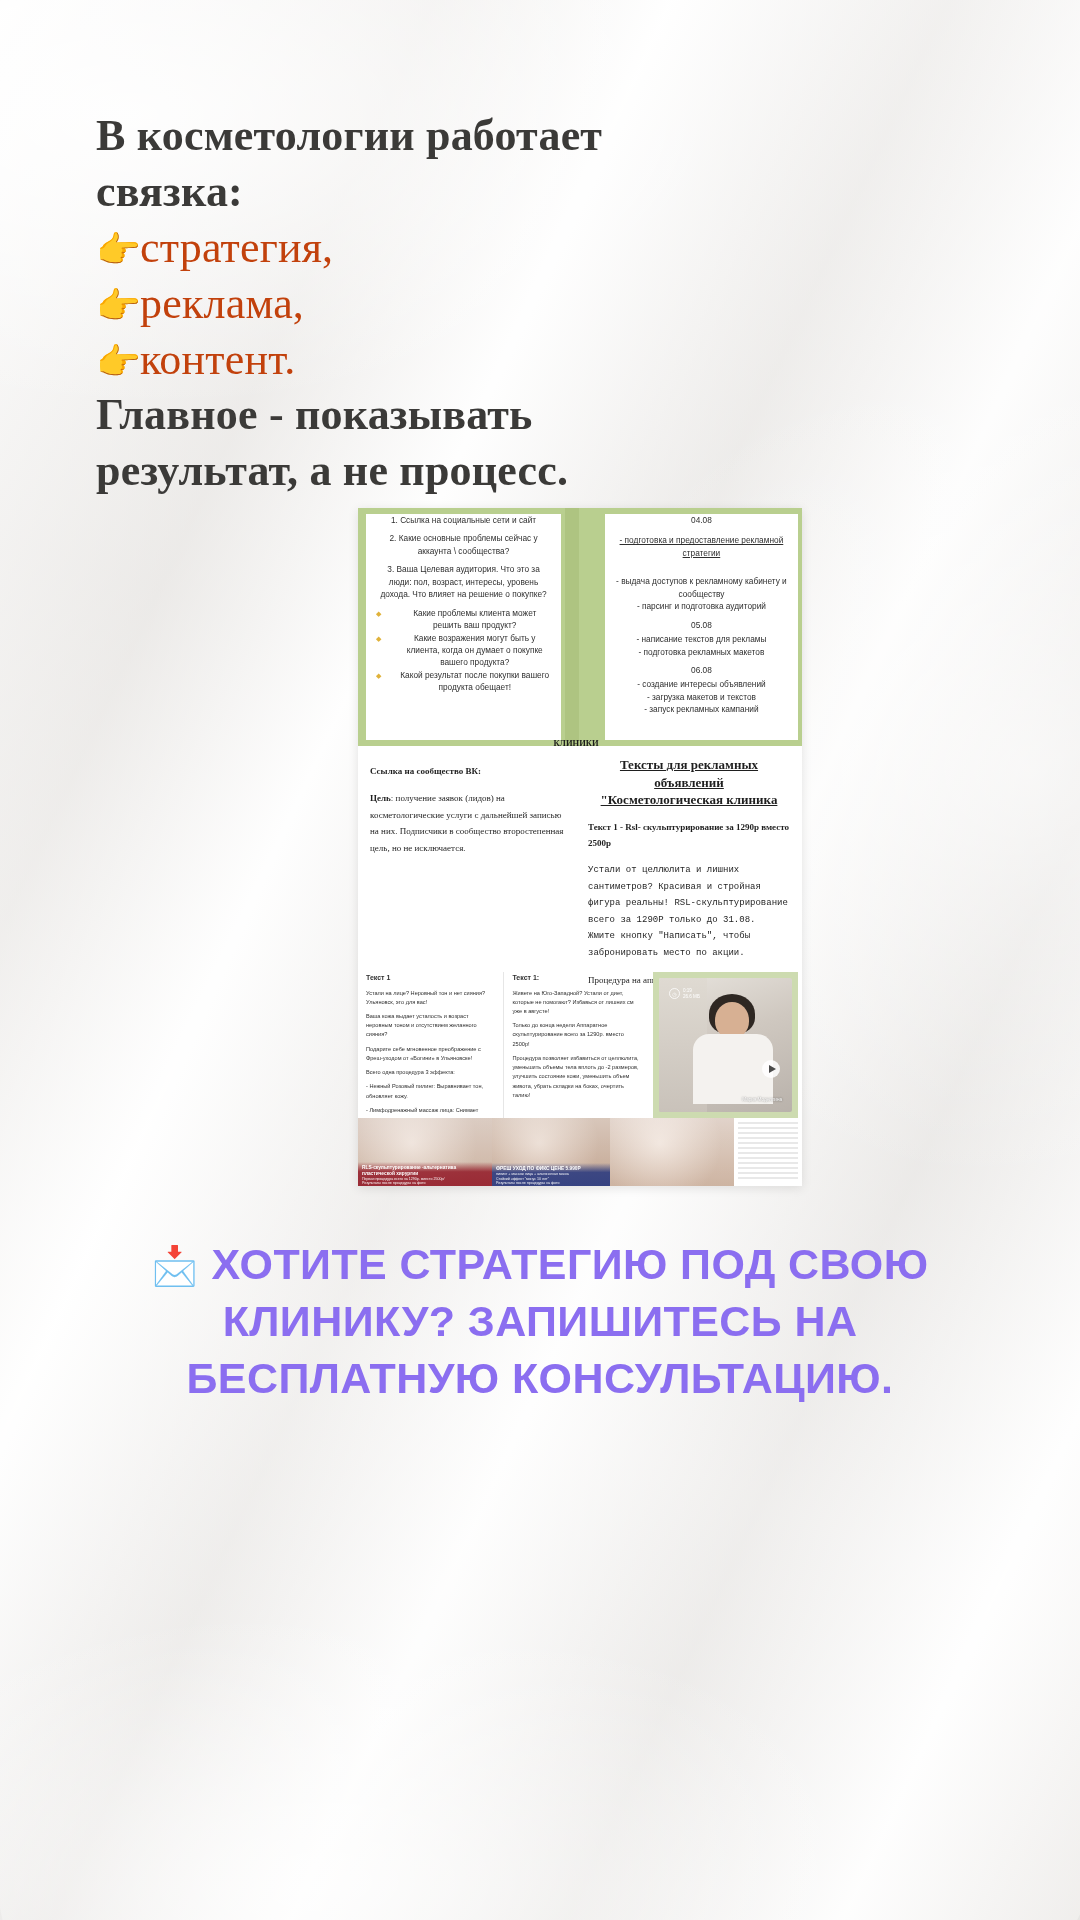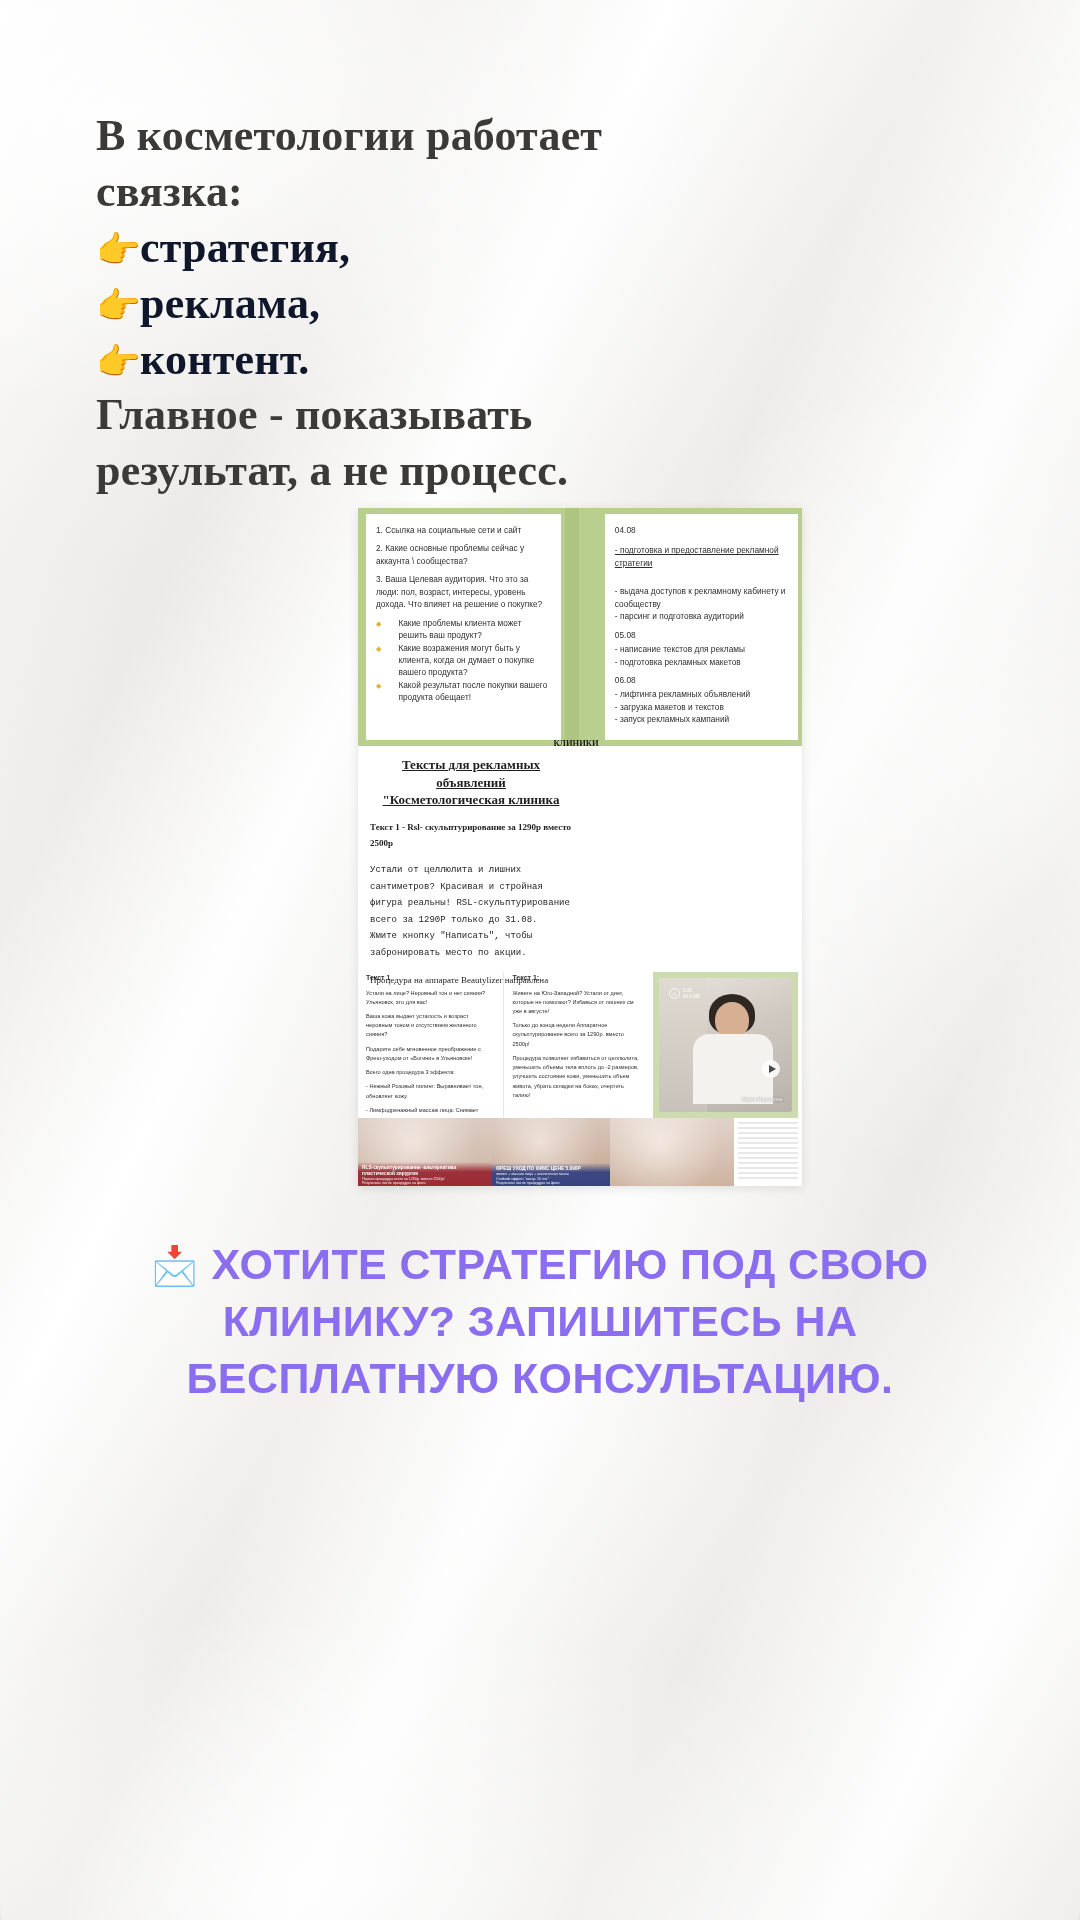--- a/index.html
+++ b/index.html
@@ -44,22 +44,22 @@
     font-weight: bold;
     font-size: 44px;
     line-height: 1.27;
     color: #3b3a38;
     letter-spacing: 0.2px;
   }
   .headline .lead { display: block; }
   .headline .bullet-line {
     display: block;
     font-family: "Liberation Serif", serif;
-    font-weight: bold;
-    color: #0f172a;
+    font-weight: normal;
+    color: #c2410c;
   }
   .headline .bullet-line .hand {
     display: inline-block;
     width: 44px;
     font-size: 36px;
     font-family: "DejaVu Sans", sans-serif;
   }
   .headline .tail { display: block; font-weight: bold; }
 
   
@@ -79,25 +79,26 @@
   .green-row {
     position: relative;
     height: 238px;
     background: #b9cf8f;
     display: flex;
     overflow: hidden;
   }
   .green-row .pane {
     background: #ffffff;
     margin: 6px 4px;
-    padding: 10px 10px 0 10px;
+    padding: 0 10px 0 10px;
     font-size: 8.3px;
     line-height: 1.5;
     color: #2f2f2f;
     overflow: hidden;
+    text-align: center;
   }
   .green-row .pane.left { width: 198px; margin-left: 8px; }
   .green-row .pane.right { width: 196px; margin-left: 26px; }
   .green-row .pane p { margin: 0 0 6px 0; }
   .green-row .pane .q { display: flex; gap: 17px; }
   .green-row .pane .q .dmd { color: #e0b23a; font-size: 7px; line-height: 1.9; }
   .green-row .strip {
     width: 14px;
     background: #aec481;
   }
@@ -333,29 +334,33 @@
       <p style="margin-bottom:8px;">04.08</p>
       <p style="margin-bottom:16px;text-decoration:underline;">- подготовка и предоставление рекламной стратегии</p>
       <p style="margin-bottom:0;">- выдача доступов к рекламному кабинету и сообществу</p>
       <p>- парсинг и подготовка аудиторий</p>
 
       <p style="margin-bottom:2px;">05.08</p>
       <p style="margin-bottom:0;">- написание текстов для рекламы</p>
       <p>- подготовка рекламных макетов</p>
 
       <p style="margin-bottom:2px;">06.08</p>
-      <p style="margin-bottom:0;">- лифтинга рекламных объявлений</p>
+      <p style="margin-bottom:0;">- создание интересы объявлений</p>
       <p style="margin-bottom:0;">- загрузка макетов и текстов</p>
       <p>- запуск рекламных кампаний</p>
     </div>
   </div>
 
   <div class="doc-band">
     <div class="center-title">КЛИНИКИ</div>
 
+    <div class="col l">
+      <div class="lbl">Ссылка на сообщество ВК:</div>
+      <p><b>Цель</b><span>: получение заявок (лидов) на косметологические услуги с дальнейшей записью на них. Подписчики в сообщество второстепенная цель, но не исключается.</span></p>
+    </div>
 
     <div class="col r">
       <h4>
         <span>Тексты для рекламных объявлений</span><br>
         <span>"Косметологическая клиника</span>
       </h4>
       <p style="font-weight:bold;">Текст 1 - Rsl- скульптурирование за 1290р вместо 2500р</p>
       <p style="white-space:pre-line;font-family:Liberation Mono, monospace;">Устали от целлюлита и лишних сантиметров? Красивая и стройная фигура реальны! RSL-скульптурирование всего за 1290Р только до 31.08.
 Жмите кнопку "Написать", чтобы забронировать место по акции.</p>
       <p>Процедура на аппарате Beautylizer направлена</p>

